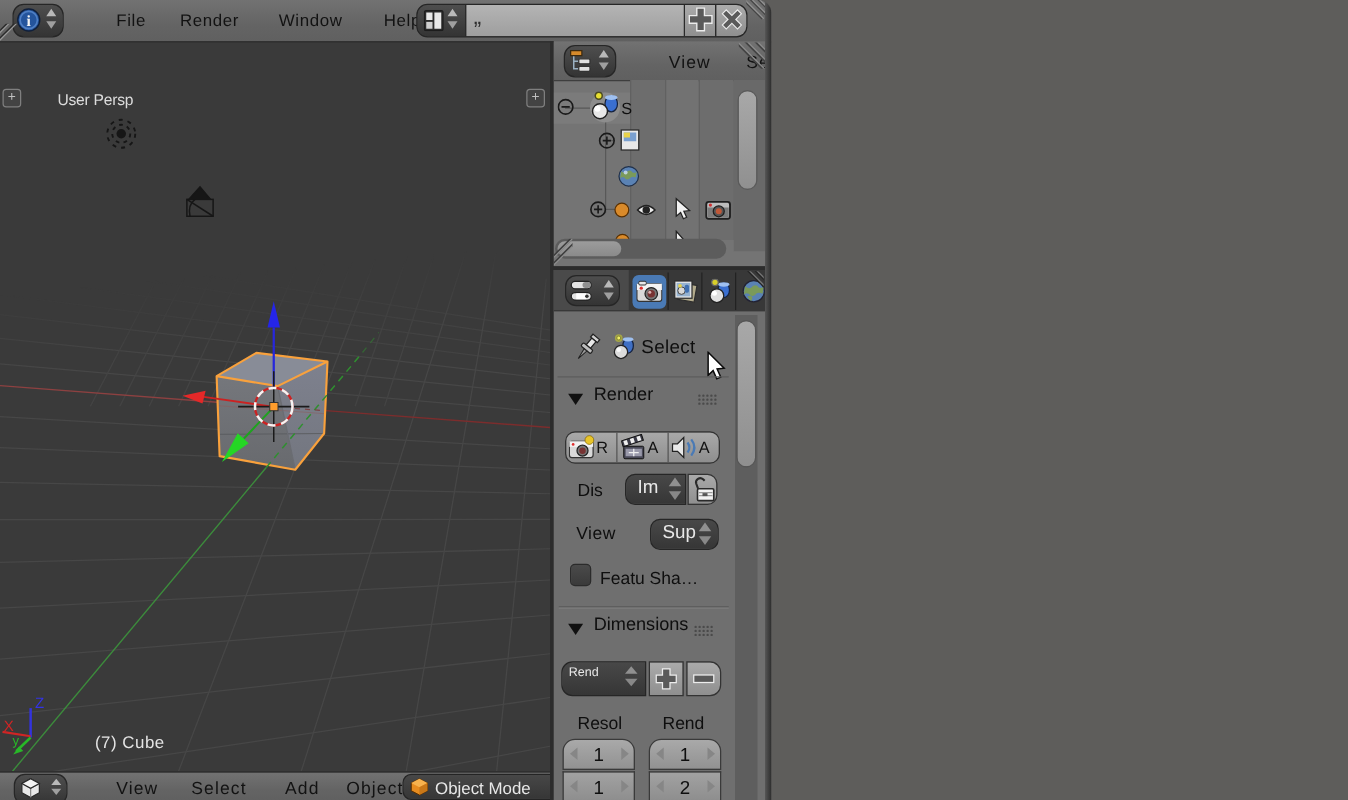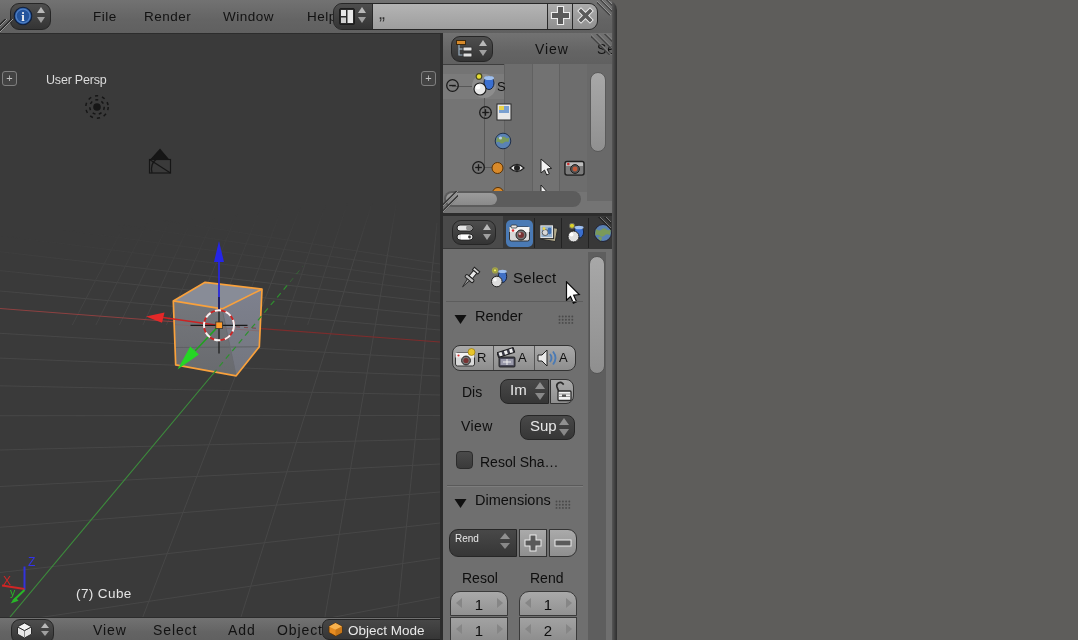--- a/index.html
+++ b/index.html
@@ -509,21 +509,21 @@
       <rect x="11" y="14.5" width="4" height="2.4" fill="#555"></rect>
     </svg>
 
     <div class="abs" style="left:18px;top:202px;font-size:14px;letter-spacing:0.4px;color:#0e0e0e;">View</div>
     <div class="abs" style="left:77px;top:199px;width:55px;height:25px;background:linear-gradient(#484848,#363636);border:1px solid #262626;border-radius:8px;box-sizing:border-box;"></div>
     <div class="abs wtext" style="left:87px;top:201px;font-size:15px;">Sup</div>
     <div class="updn up" style="left:116px;top:202px;border-left-width:5.5px;border-right-width:5.5px;border-bottom-width:7px;border-bottom-color:#909090;"></div>
     <div class="updn dn" style="left:116px;top:213px;border-left-width:5.5px;border-right-width:5.5px;border-top-width:7px;border-top-color:#888;"></div>
 
     <div class="abs" style="left:13px;top:235px;width:17px;height:18px;background:linear-gradient(#4a4a4a,#3a3a3a);border:1px solid #2b2b2b;border-radius:4px;box-sizing:border-box;"></div>
-    <div class="abs" style="left:37px;top:238px;font-size:14px;color:#0e0e0e;">Resol Sha…</div>
+    <div class="abs" style="left:37px;top:238px;font-size:14px;color:#0e0e0e;">Featu Sha…</div>
 
     <div class="abs" style="left:4px;top:269px;width:136px;height:1px;background:#5a5a5a;"></div>
     <div class="abs" style="left:4px;top:270px;width:136px;height:1px;background:#7d7d7d;"></div>
 
     <svg class="abs" style="left:11px;top:281px;" width="13" height="12" viewBox="0 0 13 12">
           <polygon points="0.5,2 12.5,2 6.5,11" fill="#101010"></polygon>
         </svg>
     <div class="abs" style="left:32px;top:276px;font-size:14.5px;color:#0e0e0e;">Dimensions</div>
     <svg class="abs" style="left:112px;top:284px;" width="16" height="10" viewBox="0 0 16 10">
       <g fill="#4a4a4a">

